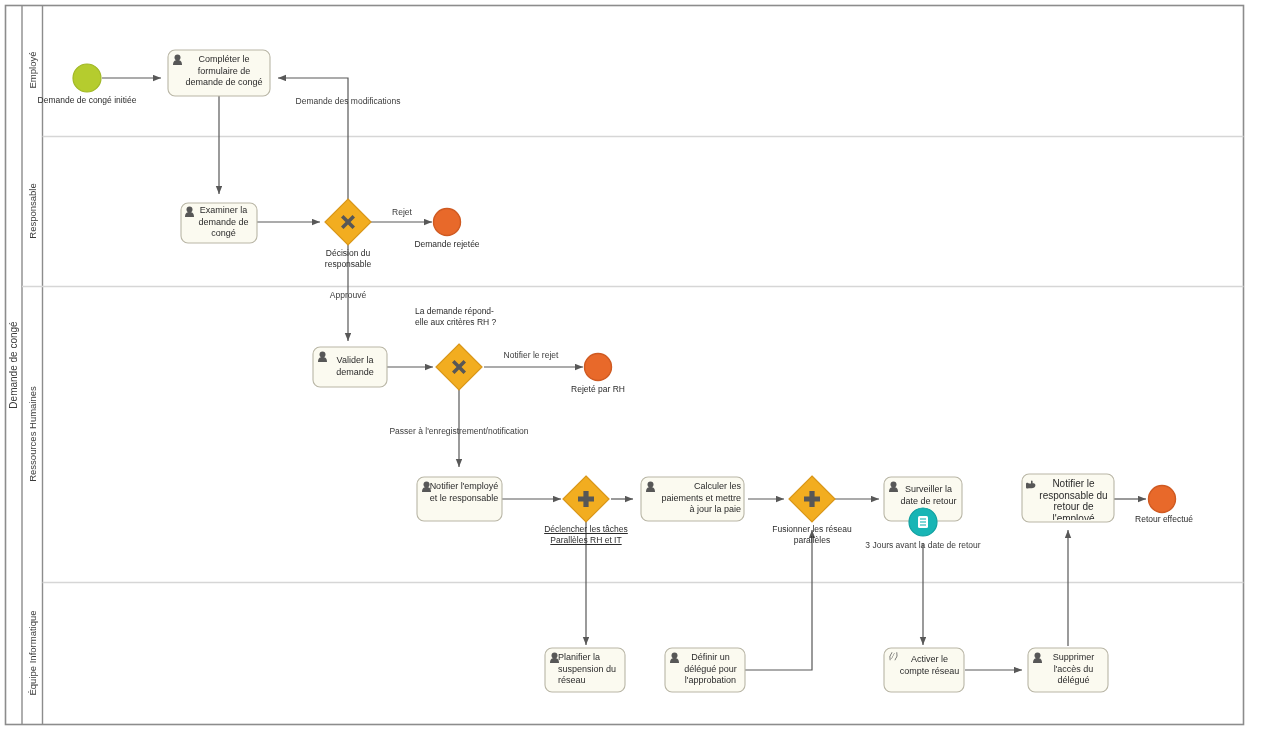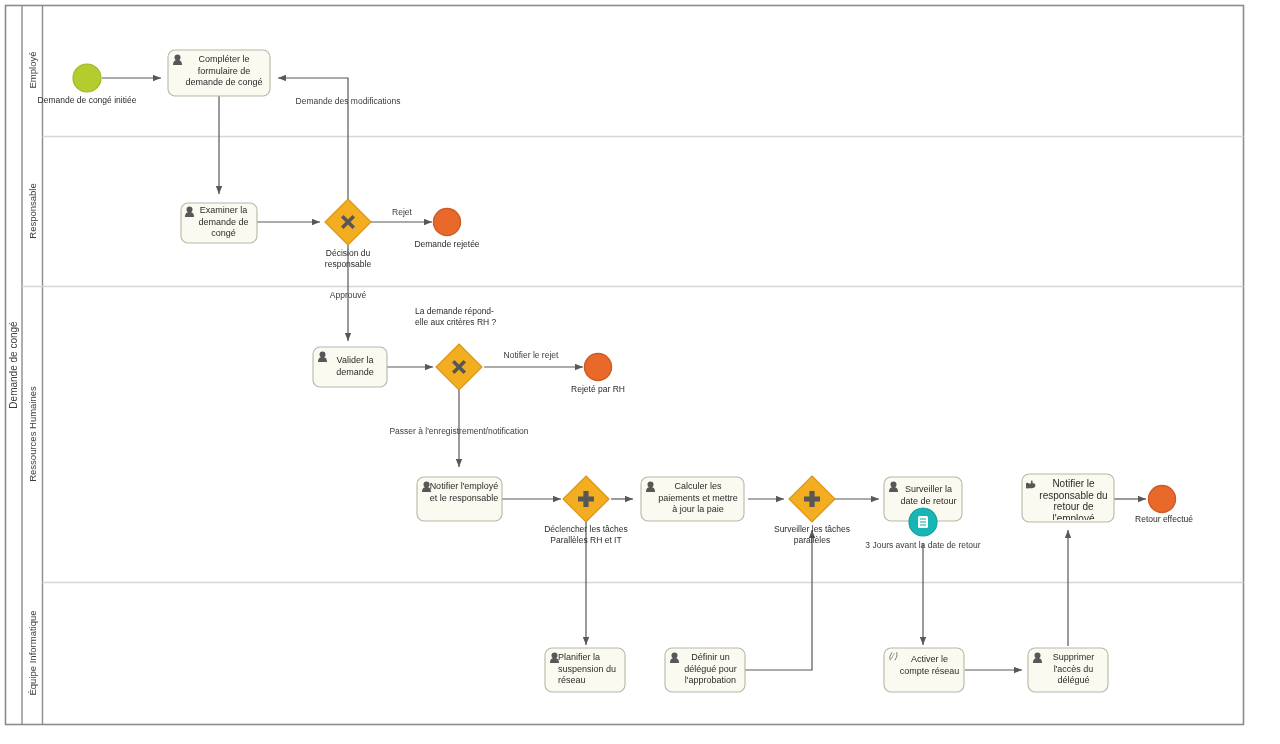--- a/index.html
+++ b/index.html
@@ -142,21 +142,21 @@
     </foreignObject>
   </g>
 
   <g>
     <rect x="641" y="477" width="103" height="44" rx="7" fill="#fbfaf0" stroke="#b9b6a6" stroke-width="1.1"></rect>
     <g transform="translate(646,481)">
       <circle cx="4.5" cy="3.5" r="3" fill="#575757"></circle>
       <path d="M0,11 C0,7 2,6 4.5,6 C7,6 9,7 9,11 z" fill="#575757"></path>
     </g>
     <foreignObject x="645" y="481" width="96" height="40">
-      <div xmlns="http://www.w3.org/1999/xhtml" style="font-family:'Liberation Sans',sans-serif;font-size:9px;color:#2b2b2b;text-align:center;line-height:11.5px;padding-left:10px;box-sizing:border-box;">Calculer les paiements et mettre à jour la paie</div>
+      <div xmlns="http://www.w3.org/1999/xhtml" style="font-family:'Liberation Sans',sans-serif;font-size:9px;color:#2b2b2b;text-align:right;line-height:11.5px;padding-left:10px;box-sizing:border-box;">Calculer les paiements et mettre à jour la paie</div>
     </foreignObject>
   </g>
 
   <g>
     <rect x="884" y="477" width="78" height="44" rx="7" fill="#fbfaf0" stroke="#b9b6a6" stroke-width="1.1"></rect>
     <g transform="translate(889,481)">
       <circle cx="4.5" cy="3.5" r="3" fill="#575757"></circle>
       <path d="M0,11 C0,7 2,6 4.5,6 C7,6 9,7 9,11 z" fill="#575757"></path>
     </g>
     <foreignObject x="888" y="484" width="72" height="32">
@@ -243,27 +243,27 @@
       <div xmlns="http://www.w3.org/1999/xhtml" style="font-family:'Liberation Sans',sans-serif;font-size:8.5px;color:#2b2b2b;line-height:10.5px;">La demande répond-elle aux critères RH ?</div>
     </foreignObject>
   </g>
 
   <g>
     <polygon points="586,476 609,499 586,522 563,499" fill="#f2ad20" stroke="#d9961a" stroke-width="1.2"></polygon>
     <g transform="translate(586,499)">
       <path d="M-2.6,-8 L2.6,-8 L2.6,-2.6 L8,-2.6 L8,2.6 L2.6,2.6 L2.6,8 L-2.6,8 L-2.6,2.6 L-8,2.6 L-8,-2.6 L-2.6,-2.6 z" fill="#575757"></path>
     </g>
     <foreignObject x="528" y="524" width="116" height="26">
-      <div xmlns="http://www.w3.org/1999/xhtml" style="font-family:'Liberation Sans',sans-serif;font-size:8.5px;color:#2b2b2b;text-align:center;line-height:10.5px;">Déclencher les tâches Parallèles RH et IT</div>
+      <div xmlns="http://www.w3.org/1999/xhtml" style="font-family:'Liberation Sans',sans-serif;font-size:8.5px;color:#2b2b2b;text-align:center;line-height:10.5px;text-decoration:underline;">Déclencher les tâches Parallèles RH et IT</div>
     </foreignObject>
   </g>
 
   <g>
     <polygon points="812,476 835,499 812,522 789,499" fill="#f2ad20" stroke="#d9961a" stroke-width="1.2"></polygon>
     <g transform="translate(812,499)">
       <path d="M-2.6,-8 L2.6,-8 L2.6,-2.6 L8,-2.6 L8,2.6 L2.6,2.6 L2.6,8 L-2.6,8 L-2.6,2.6 L-8,2.6 L-8,-2.6 L-2.6,-2.6 z" fill="#575757"></path>
     </g>
     <foreignObject x="762" y="524" width="100" height="26">
-      <div xmlns="http://www.w3.org/1999/xhtml" style="font-family:'Liberation Sans',sans-serif;font-size:8.5px;color:#2b2b2b;text-align:center;line-height:10.5px;">Surveiller les tâches parallèles</div>
+      <div xmlns="http://www.w3.org/1999/xhtml" style="font-family:'Liberation Sans',sans-serif;font-size:8.5px;color:#2b2b2b;text-align:center;line-height:10.5px;">Fusionner les réseau parallèles</div>
     </foreignObject>
   </g>
 </svg>
 </div>
 
 </body></html>

